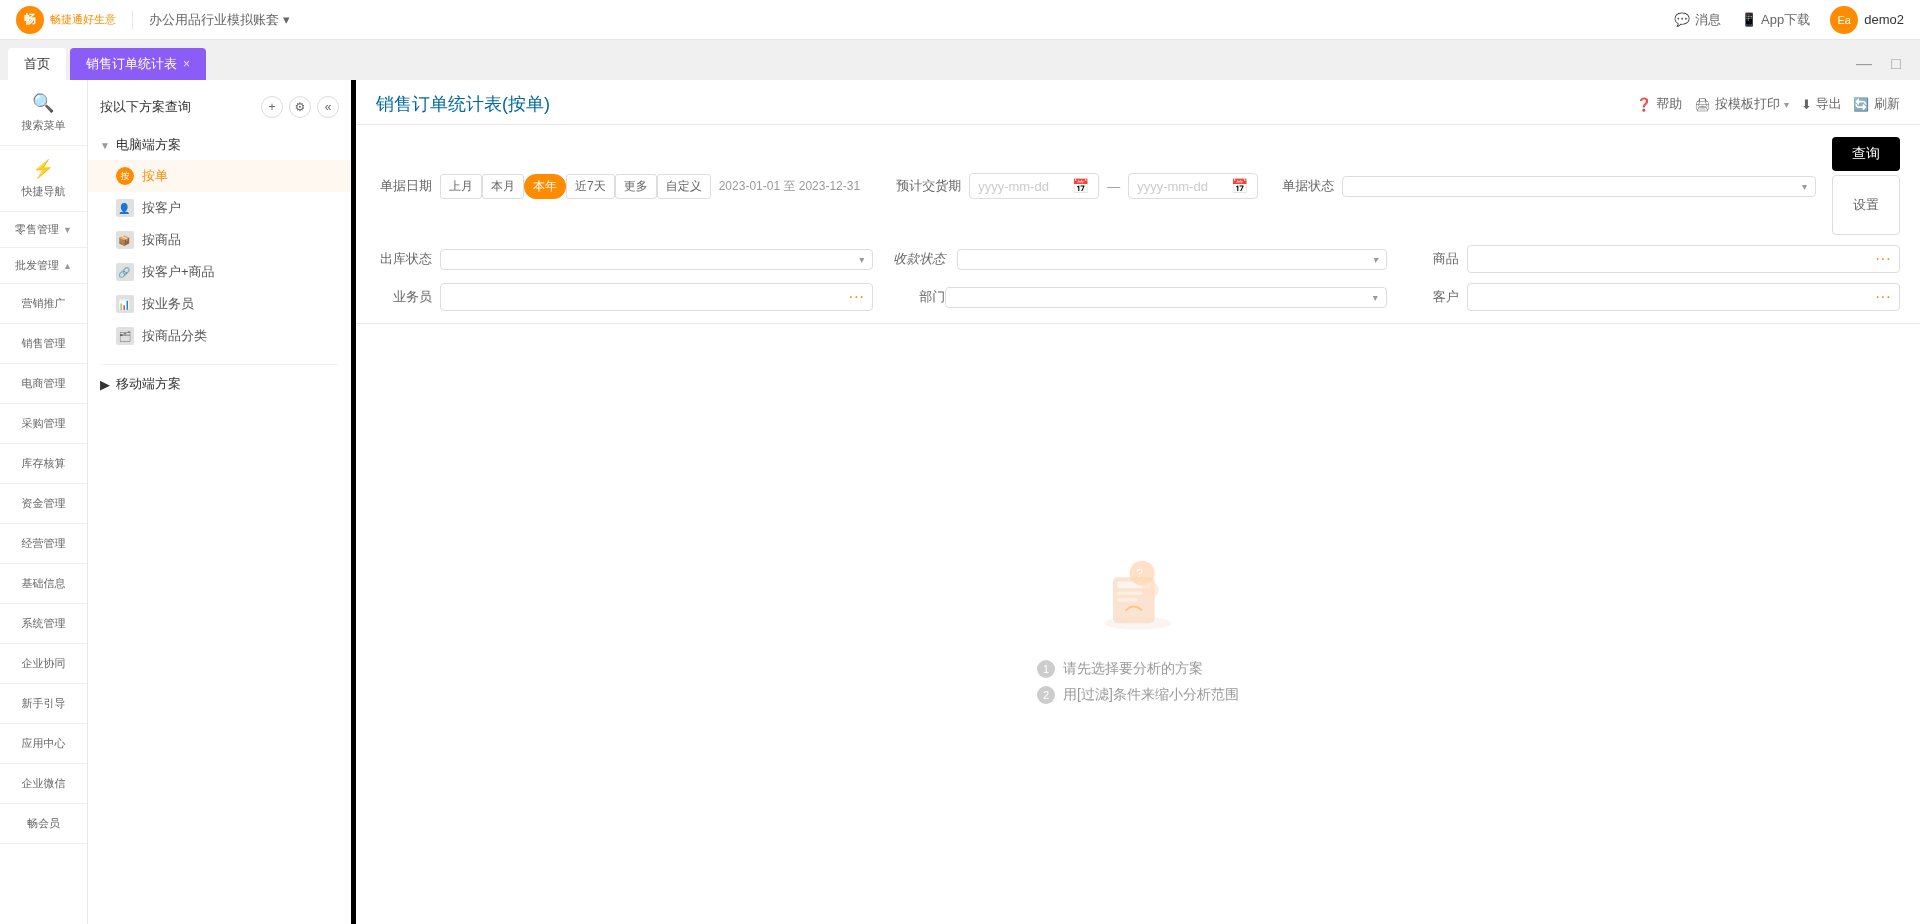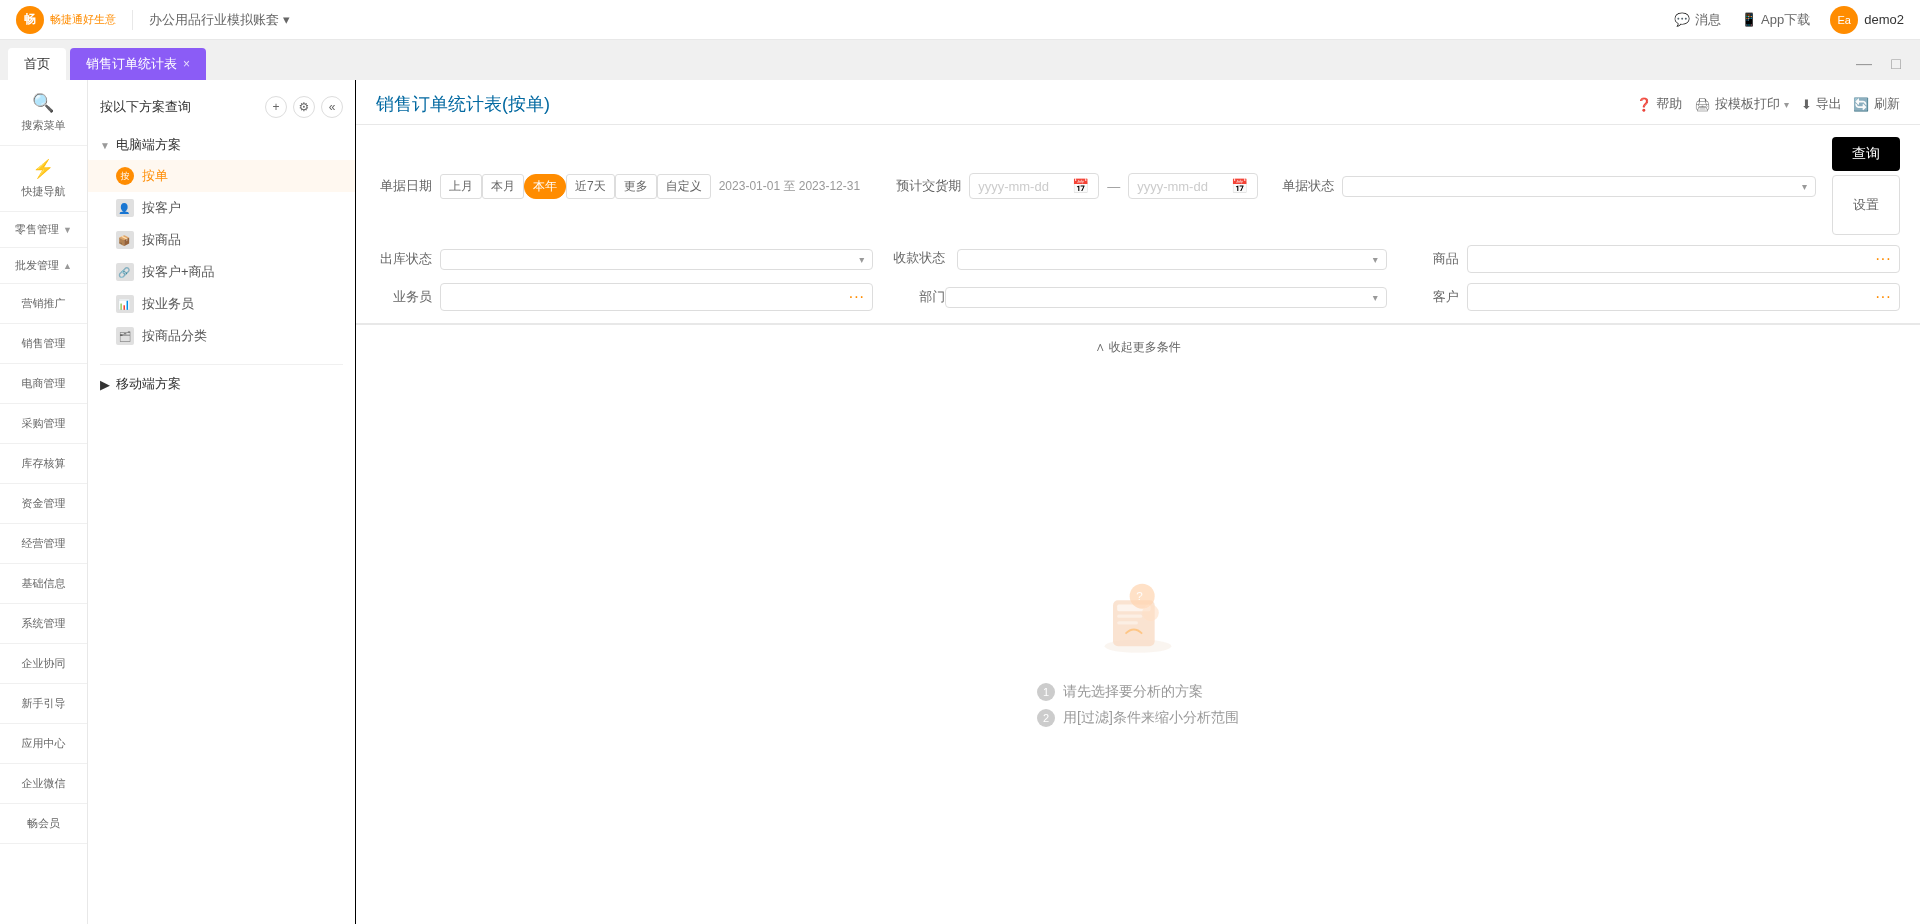--- a/index.html
+++ b/index.html
@@ -30,21 +30,21 @@
     .main-layout { display: flex; flex: 1; overflow: hidden; }
 
     
     .sidebar { width: 88px; background: #fff; border-right: 1px solid #e8e8e8; display: flex; flex-direction: column; flex-shrink: 0; overflow-y: auto; }
     .sidebar-item { padding: 12px 0; text-align: center; cursor: pointer; font-size: 12px; color: #666; display: flex; flex-direction: column; align-items: center; gap: 4px; border-bottom: 1px solid #f0f0f0; }
     .sidebar-item .icon { font-size: 18px; }
     .sidebar-item.has-arrow { flex-direction: row; justify-content: center; align-items: center; padding: 10px 8px; }
     .sidebar-sub-label { font-size: 11px; }
 
     
-    .left-panel { width: 268px; background: #fff; border-right: 1px solid #000000; flex-shrink: 0; overflow-y: auto; padding: 8px 0; }
+    .left-panel { width: 268px; background: #fff; border-right: 5px solid #000000; flex-shrink: 0; overflow-y: auto; padding: 8px 0; }
     .left-panel-header { display: flex; align-items: center; justify-content: space-between; padding: 8px 12px; }
     .left-panel-title { font-size: 13px; color: #333; font-weight: 500; }
     .left-panel-actions { display: flex; align-items: center; gap: 6px; }
     .panel-action-btn { width: 22px; height: 22px; border-radius: 50%; border: 1px solid #ddd; display: flex; align-items: center; justify-content: center; cursor: pointer; font-size: 12px; color: #666; background: #fff; }
     .scheme-section { padding: 4px 0; }
     .scheme-parent { display: flex; align-items: center; gap: 6px; padding: 6px 12px; cursor: pointer; font-size: 13px; color: #333; }
     .scheme-parent .arrow { font-size: 10px; color: #999; }
     .scheme-item { display: flex; align-items: center; gap: 8px; padding: 7px 12px 7px 28px; cursor: pointer; font-size: 13px; color: #555; }
     .scheme-item.active { background: #fff8f0; color: #ff8c00; }
     .scheme-item .item-icon { width: 18px; height: 18px; border-radius: 50%; background: #ff8c00; display: flex; align-items: center; justify-content: center; color: white; font-size: 9px; flex-shrink: 0; }
@@ -323,21 +323,21 @@
       </div>
 
       <div class="filter-row">
         <div style="display:flex;align-items:center;gap:8px;flex:1;">
           <span class="filter-label">出库状态</span>
           <div class="filter-status-select" style="flex:1;">
             <span></span>
             <span class="chevron-icon">▾</span>
           </div>
         </div>
-        <div style="display:flex;gap:12px;flex:1;">
+        <div style="display:flex;align-items:center;gap:12px;flex:1;font-style:italic;">
           <span class="filter-label">收款状态</span>
           <div class="filter-status-select" style="flex:1;">
             <span></span>
             <span class="chevron-icon">▾</span>
           </div>
         </div>
         <div style="display:flex;align-items:center;gap:8px;flex:1;">
           <span class="filter-label">商品</span>
           <div class="filter-input-long">
             <span></span>
@@ -364,25 +364,20 @@
         <div style="display:flex;align-items:center;gap:8px;flex:1;">
           <span class="filter-label">客户</span>
           <div class="filter-input-long">
             <span></span>
             <span class="ellipsis-btn">···</span>
           </div>
         </div>
       </div>
     </div>
 
-    <div class="collapse-area">
-      <div class="collapse-btn">
-        <span>∧ 收起更多条件</span>
-      </div>
-    </div>
 
     <div class="empty-state">
       <svg class="empty-icon" viewBox="0 0 120 120" xmlns="http://www.w3.org/2000/svg">
         <ellipse cx="60" cy="95" rx="40" ry="8" fill="#f0e0d0" opacity="0.5"></ellipse>
         <rect x="30" y="40" width="50" height="55" rx="6" fill="#f5c5a0" opacity="0.8"></rect>
         <rect x="35" y="45" width="40" height="8" rx="2" fill="#fff" opacity="0.6"></rect>
         <rect x="35" y="57" width="30" height="4" rx="2" fill="#fff" opacity="0.4"></rect>
         <rect x="35" y="65" width="25" height="4" rx="2" fill="#fff" opacity="0.4"></rect>
         <circle cx="65" cy="35" r="15" fill="#ffb87a" opacity="0.7"></circle>
         <text x="58" y="40" font-size="14" fill="white" opacity="0.9">?</text>

